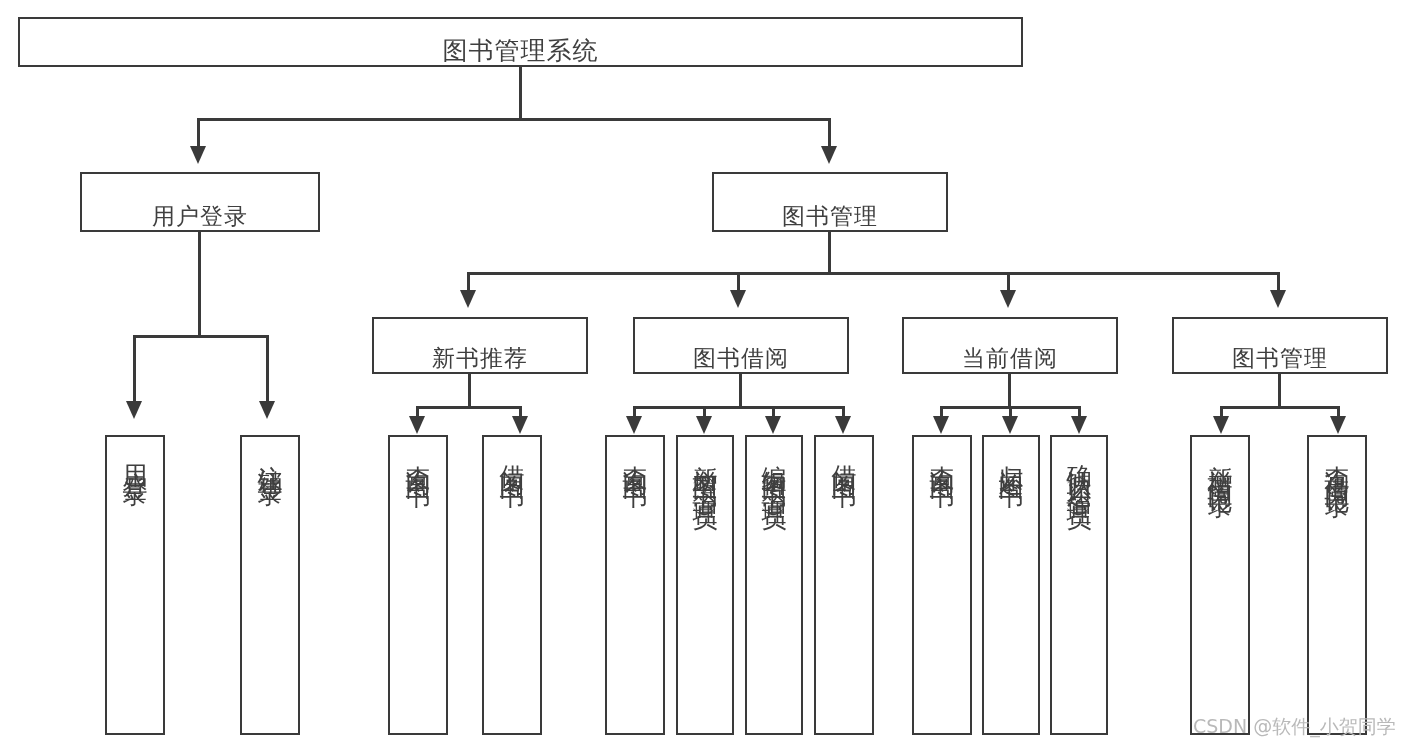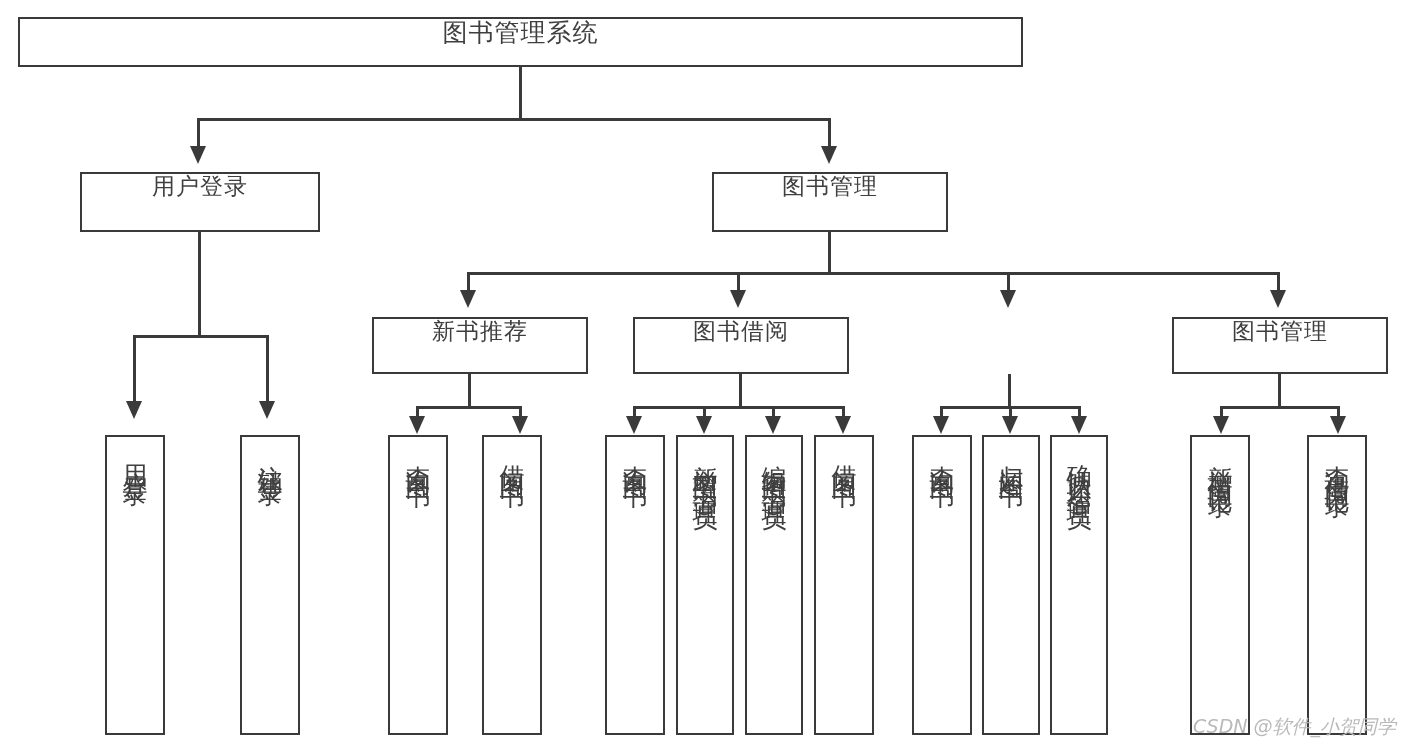--- a/index.html
+++ b/index.html
@@ -20,21 +20,21 @@
     overflow: hidden;
   }
 
   
   .node {
     position: absolute;
     box-sizing: border-box;
     background: #ffffff;
     border: 2px solid #3a3a3a;
     display: flex;
-    align-items: flex-start;
+    align-items: flex-end;
     justify-content: center;
     line-height: 1.12;
   }
   .node .label {
     display: block;
     text-align: center;
     color: #3f3f3f;
   }
 
   
@@ -134,20 +134,23 @@
   <div class="arrow" style="left:1000px; top:290px;"></div>
 
   <div class="vline" style="left:1277px; top:272px; width:3px; height:20px;"></div>
   <div class="arrow" style="left:1270px; top:290px;"></div>
 
   <div class="node h" style="left:372px; top:317px; width:216px; height:57px;">
     <span class="label">新书推荐</span>
   </div>
   <div class="node h" style="left:633px; top:317px; width:216px; height:57px;">
     <span class="label">图书借阅</span>
+  </div>
+  <div class="node h" style="left:902px; top:317px; width:216px; height:57px;">
+    <span class="label">当前借阅</span>
   </div>
   <div class="node h" style="left:1172px; top:317px; width:216px; height:57px;">
     <span class="label">图书管理</span>
   </div>
 
   <div class="vline" style="left:468px; top:374px; width:3px; height:34px;"></div>
   <div class="hline" style="left:416px; top:406px; width:106px; height:3px;"></div>
   <div class="vline" style="left:416px; top:406px; width:3px; height:14px;"></div>
   <div class="arrow" style="left:409px; top:416px;"></div>
   <div class="vline" style="left:519px; top:406px; width:3px; height:14px;"></div>
@@ -217,15 +220,15 @@
     <span class="label">确认归还（管理员）</span>
   </div>
 
   <div class="node v" style="left:1190px; top:435px; width:60px; height:300px;">
     <span class="label">新增借阅记录</span>
   </div>
   <div class="node v" style="left:1307px; top:435px; width:60px; height:300px;">
     <span class="label">查询借阅记录</span>
   </div>
 
-  <div id="watermark" style="left:1193px; top:714px;font-style:italic;">CSDN @软件_小贺同学</div>
+  <div id="watermark" style="left:1193px; top:714px;">CSDN @软件_小贺同学</div>
 
 </div>
 
 </body></html>

